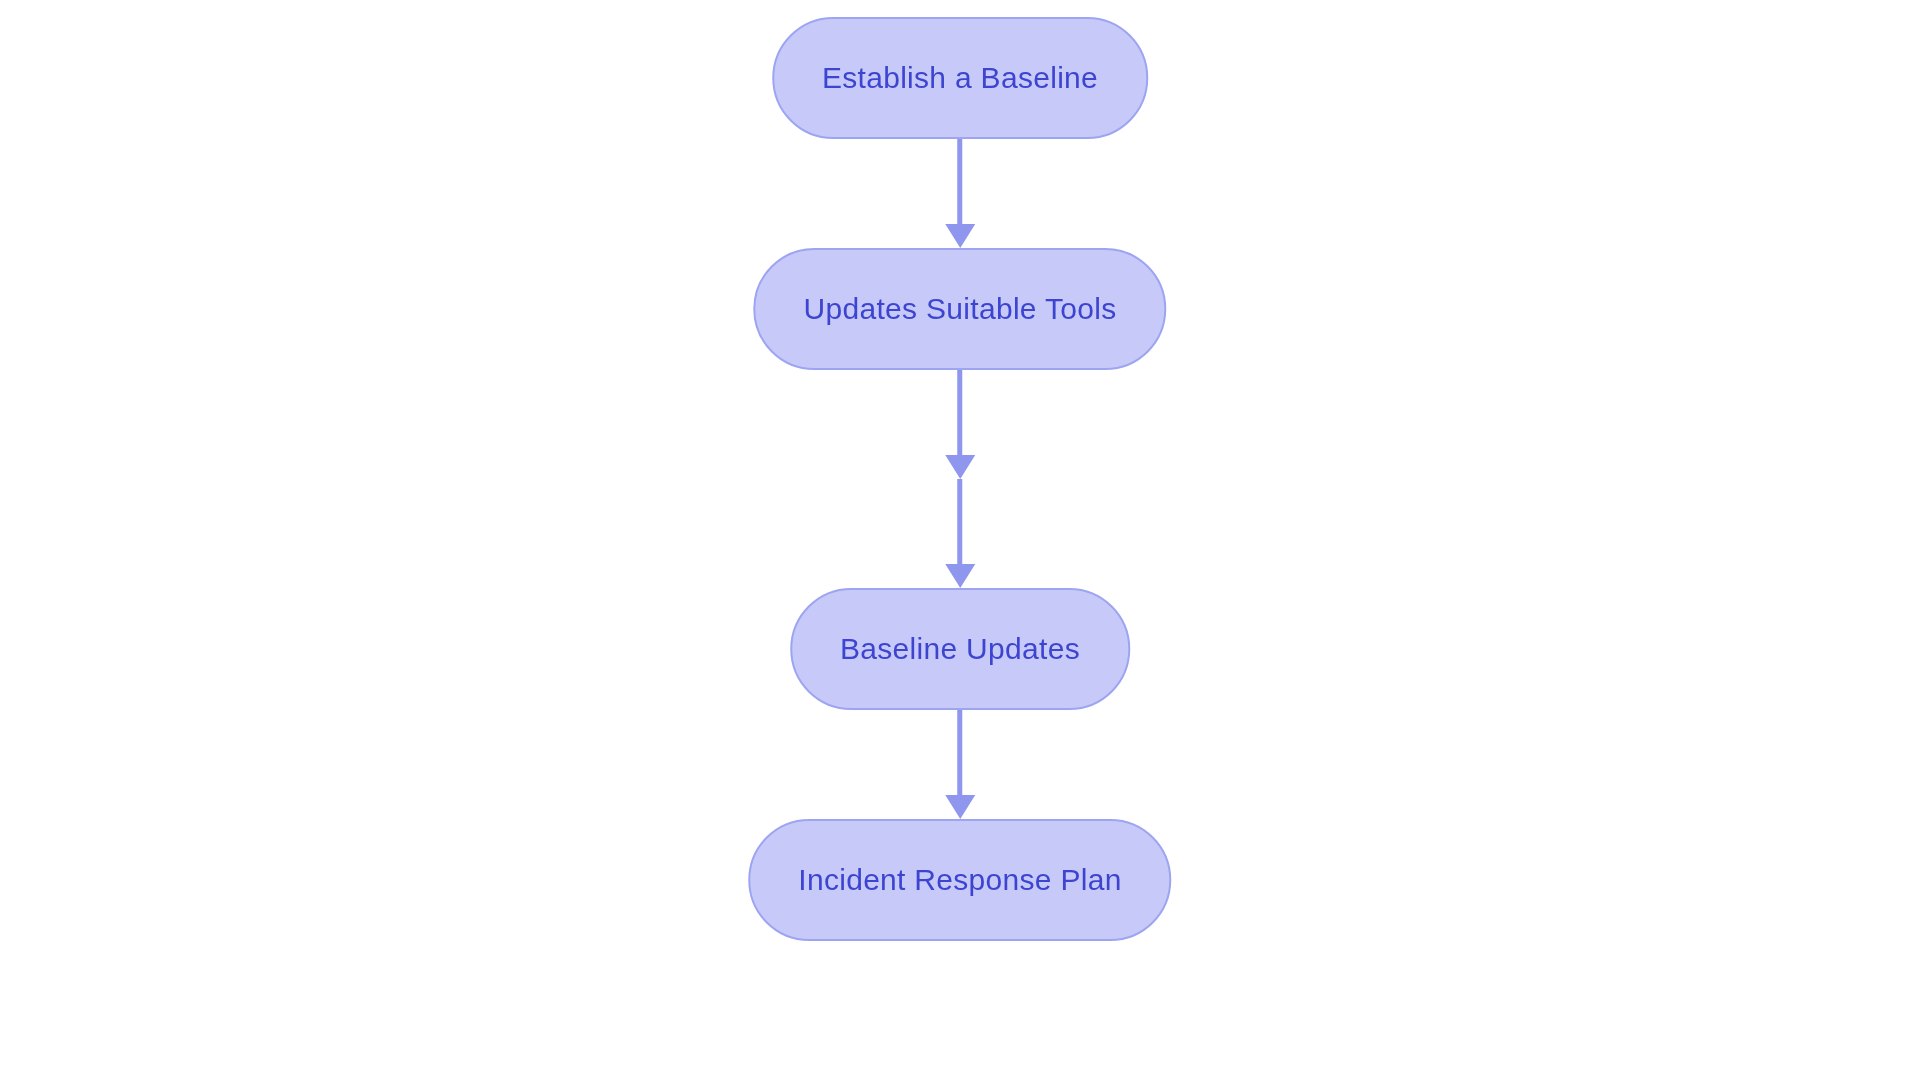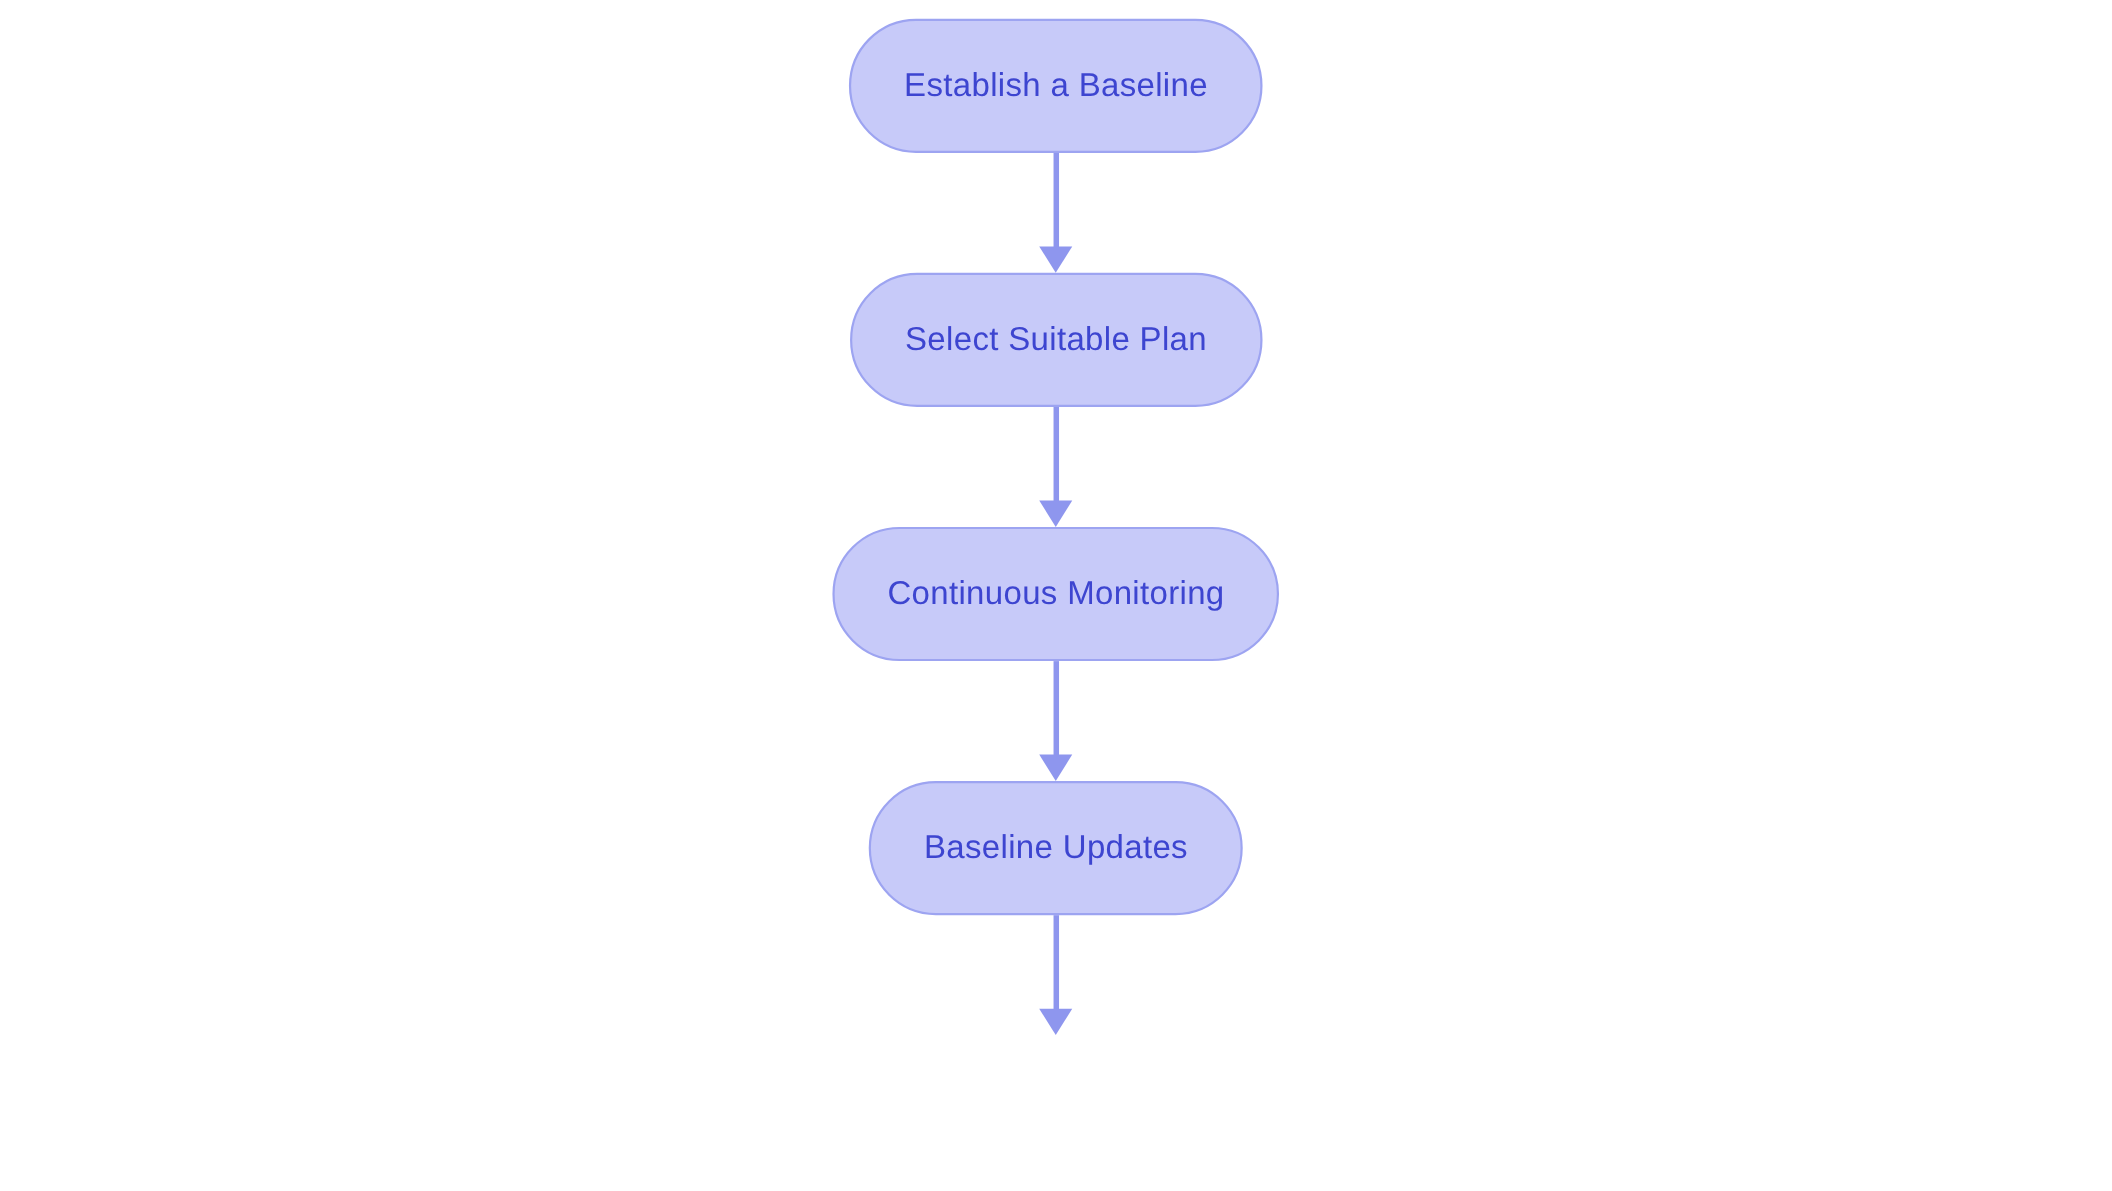--- a/index.html
+++ b/index.html
@@ -76,41 +76,41 @@
     <div class="node">
       <span class="node-label">Establish a Baseline</span>
     </div>
 
     <div class="connector">
       <div class="arrow-line"></div>
       <div class="arrow-head"></div>
     </div>
 
     <div class="node">
-      <span class="node-label">Select Suitable Plan</span>
+      <span class="node-label">Updates Suitable Tools</span>
     </div>
 
     <div class="connector">
       <div class="arrow-line"></div>
       <div class="arrow-head"></div>
     </div>
 
-    <div class="node">
-      <span class="node-label">Continuous Monitoring</span>
-    </div>
 
     <div class="connector">
       <div class="arrow-line"></div>
       <div class="arrow-head"></div>
     </div>
 
     <div class="node">
       <span class="node-label">Baseline Updates</span>
     </div>
 
     <div class="connector">
       <div class="arrow-line"></div>
       <div class="arrow-head"></div>
     </div>
 
+    <div class="node">
+      <span class="node-label">Incident Response Plan</span>
+    </div>
 
   </div>
 </div>
 
 </body></html>

